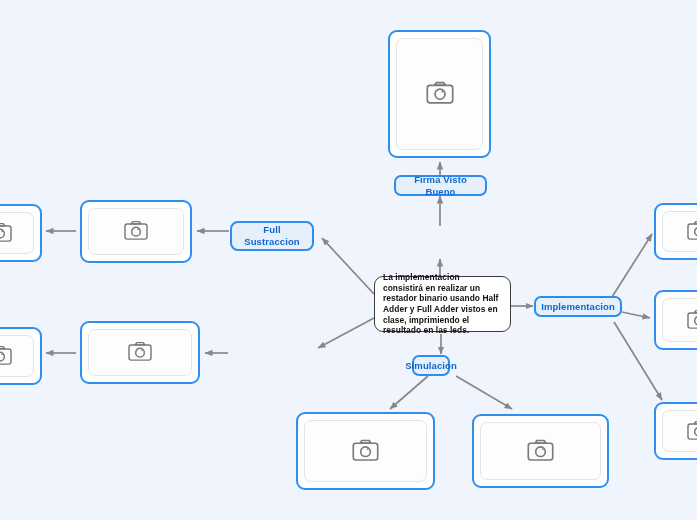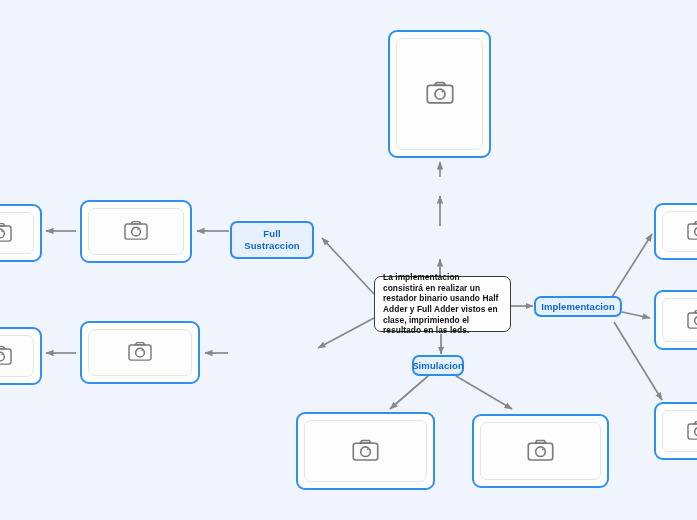--- a/index.html
+++ b/index.html
@@ -235,24 +235,25 @@
     <div class="card-inner">
       <svg class="cam-icon" width="29" height="25" viewBox="0 0 30 26">
         <path d="M9.5 4.2 L11.2 1.6 L18.8 1.6 L20.5 4.2 Z" fill="none" stroke="#7a7a7a" stroke-width="1.7" stroke-linejoin="round"></path>
         <rect x="2.3" y="4.4" width="25.4" height="17.4" rx="2.6" fill="none" stroke="#7a7a7a" stroke-width="1.7"></rect>
         <circle cx="15" cy="13.2" r="5" fill="none" stroke="#7a7a7a" stroke-width="1.7"></circle>
         <circle cx="17.4" cy="10.6" r="0.95" fill="#7a7a7a"></circle>
       </svg>
     </div>
   </div>
 
-  <div class="node central" style="left:374px; top:276px; width:137px; height:56px;border-radius:7px;">La implementacion consistirá en realizar un restador binario usando Half Adder y Full Adder vistos en clase, imprimiendo el resultado en las leds.</div>
-
-
-
-  <div class="node" style="left:230px; top:221px; width:84px; height:38px;">Full Sustraccion</div>
+  <div class="node central" style="left:374px; top:276px; width:137px; height:56px;">La implementacion consistirá en realizar un restador binario usando Half Adder y Full Adder vistos en clase, imprimiendo el resultado en las leds.</div>
+
+
+  <div class="node" style="left:394px; top:175px; width:93px; height:21px;">Firma Visto Bueno</div>
+
+  <div class="node" style="left:230px; top:221px; width:84px; height:30px;border-radius:8px;">Full Sustraccion</div>
 
 
   <div class="node" style="left:534px; top:296px; width:88px; height:21px;">Implementacion</div>
 
-  <div class="node" style="left:412px; top:355px; width:52px; height:21px;">Simulacion</div>
+  <div class="node" style="left:412px; top:355px; width:38px; height:21px;">Simulacion</div>
 
 </div>
 
 </body></html>

